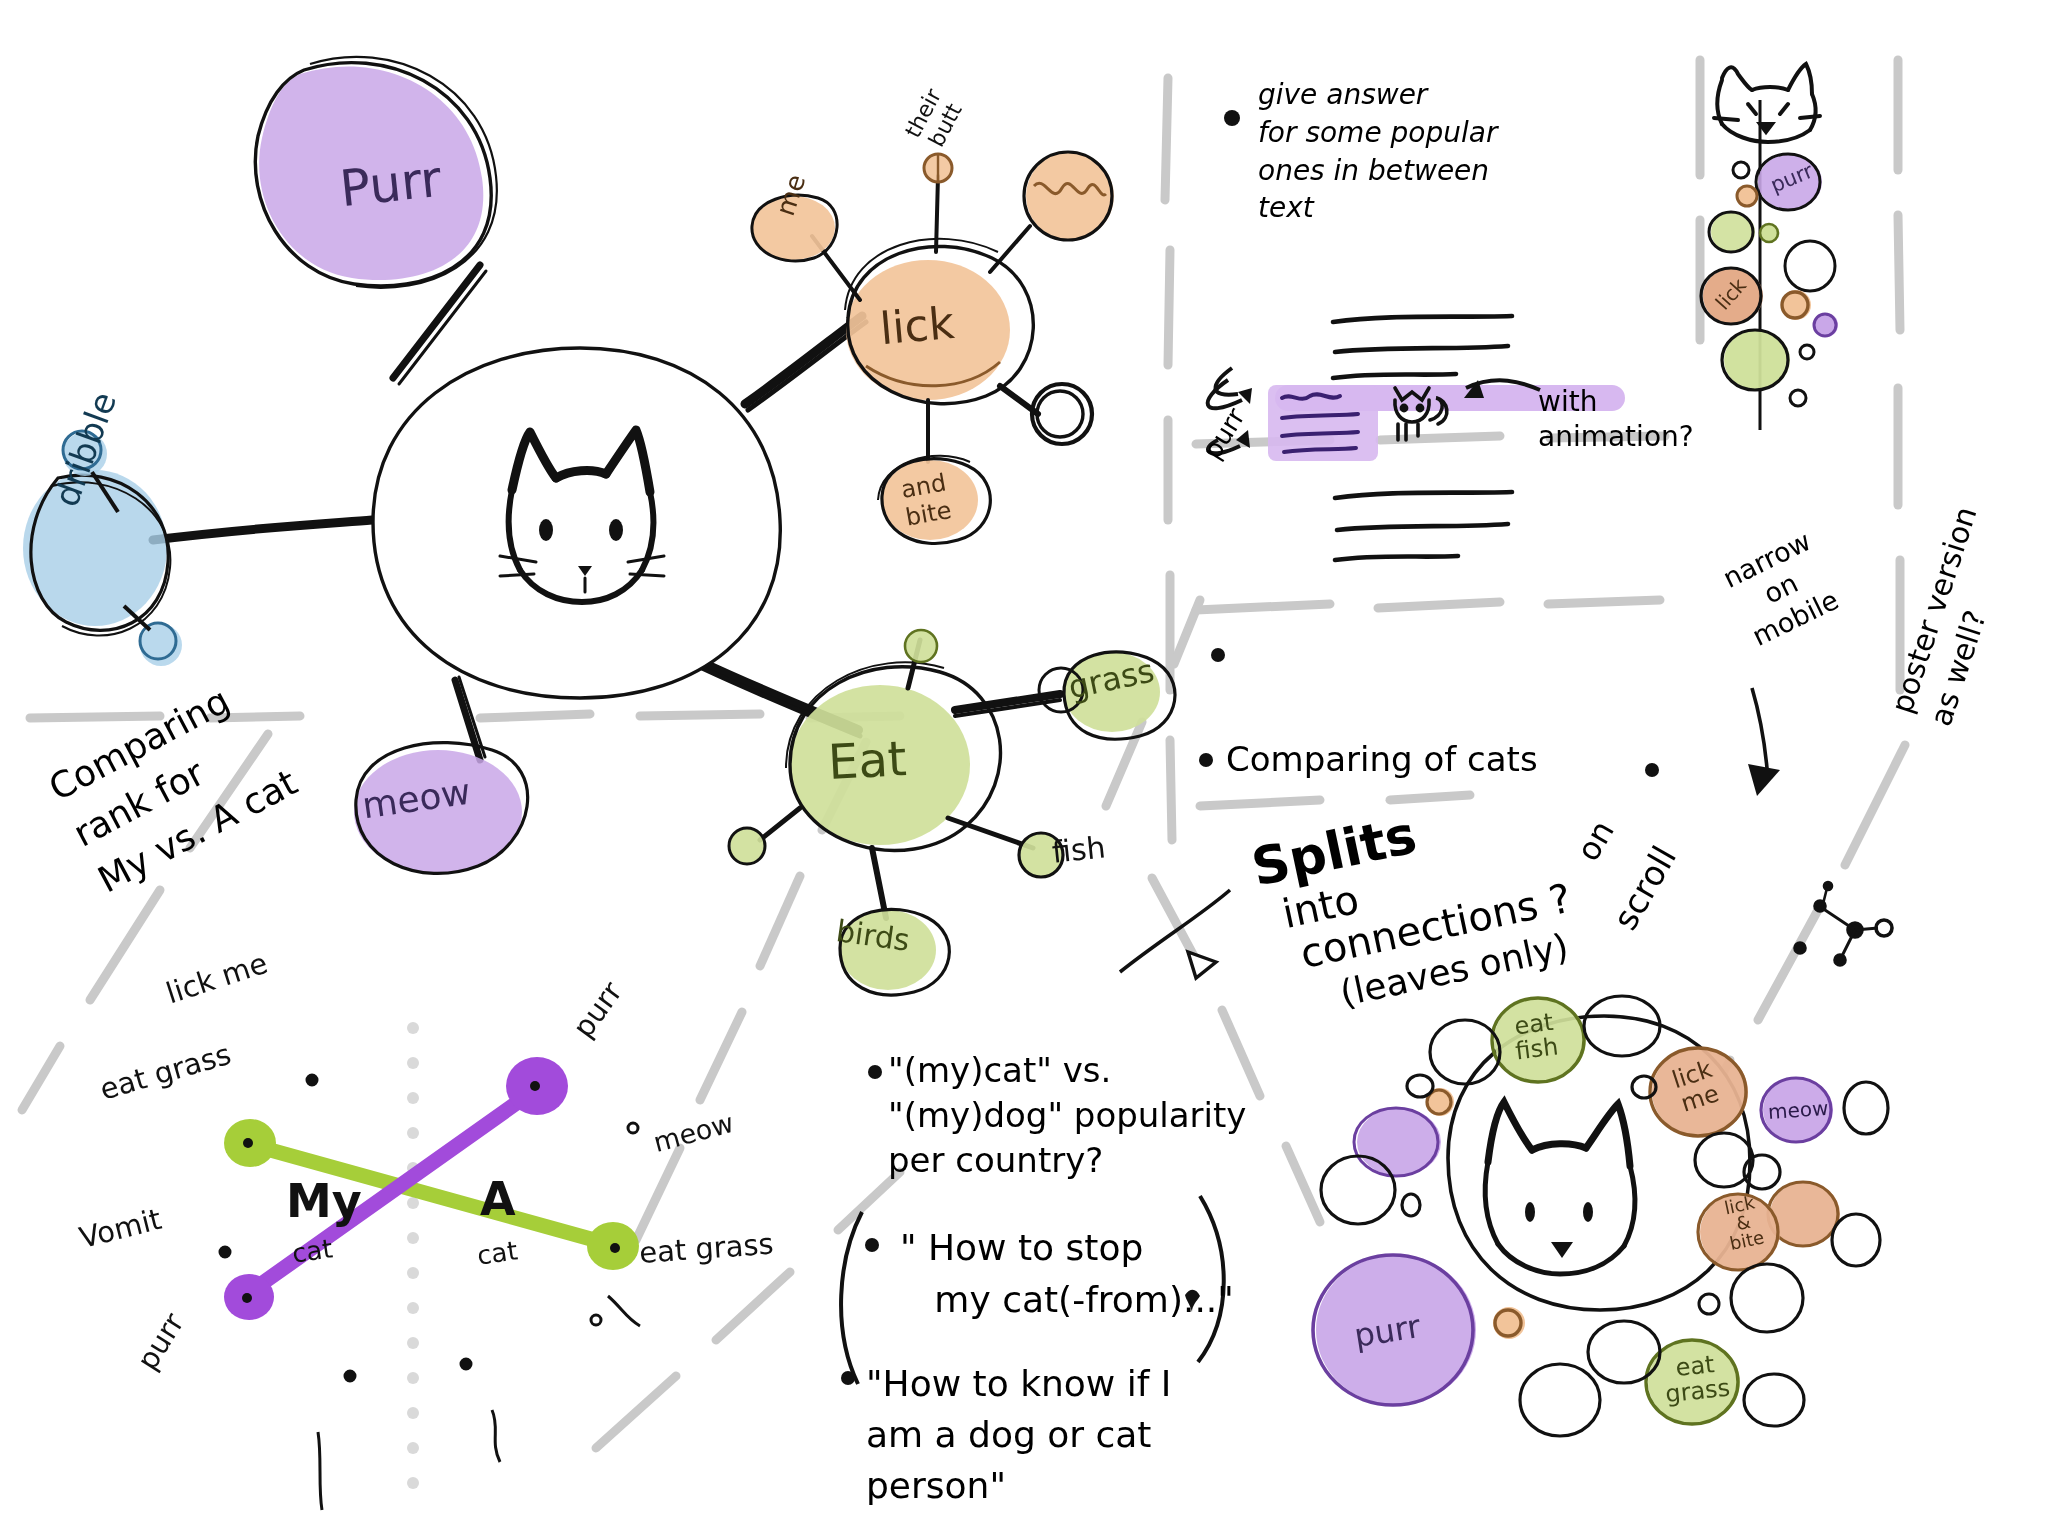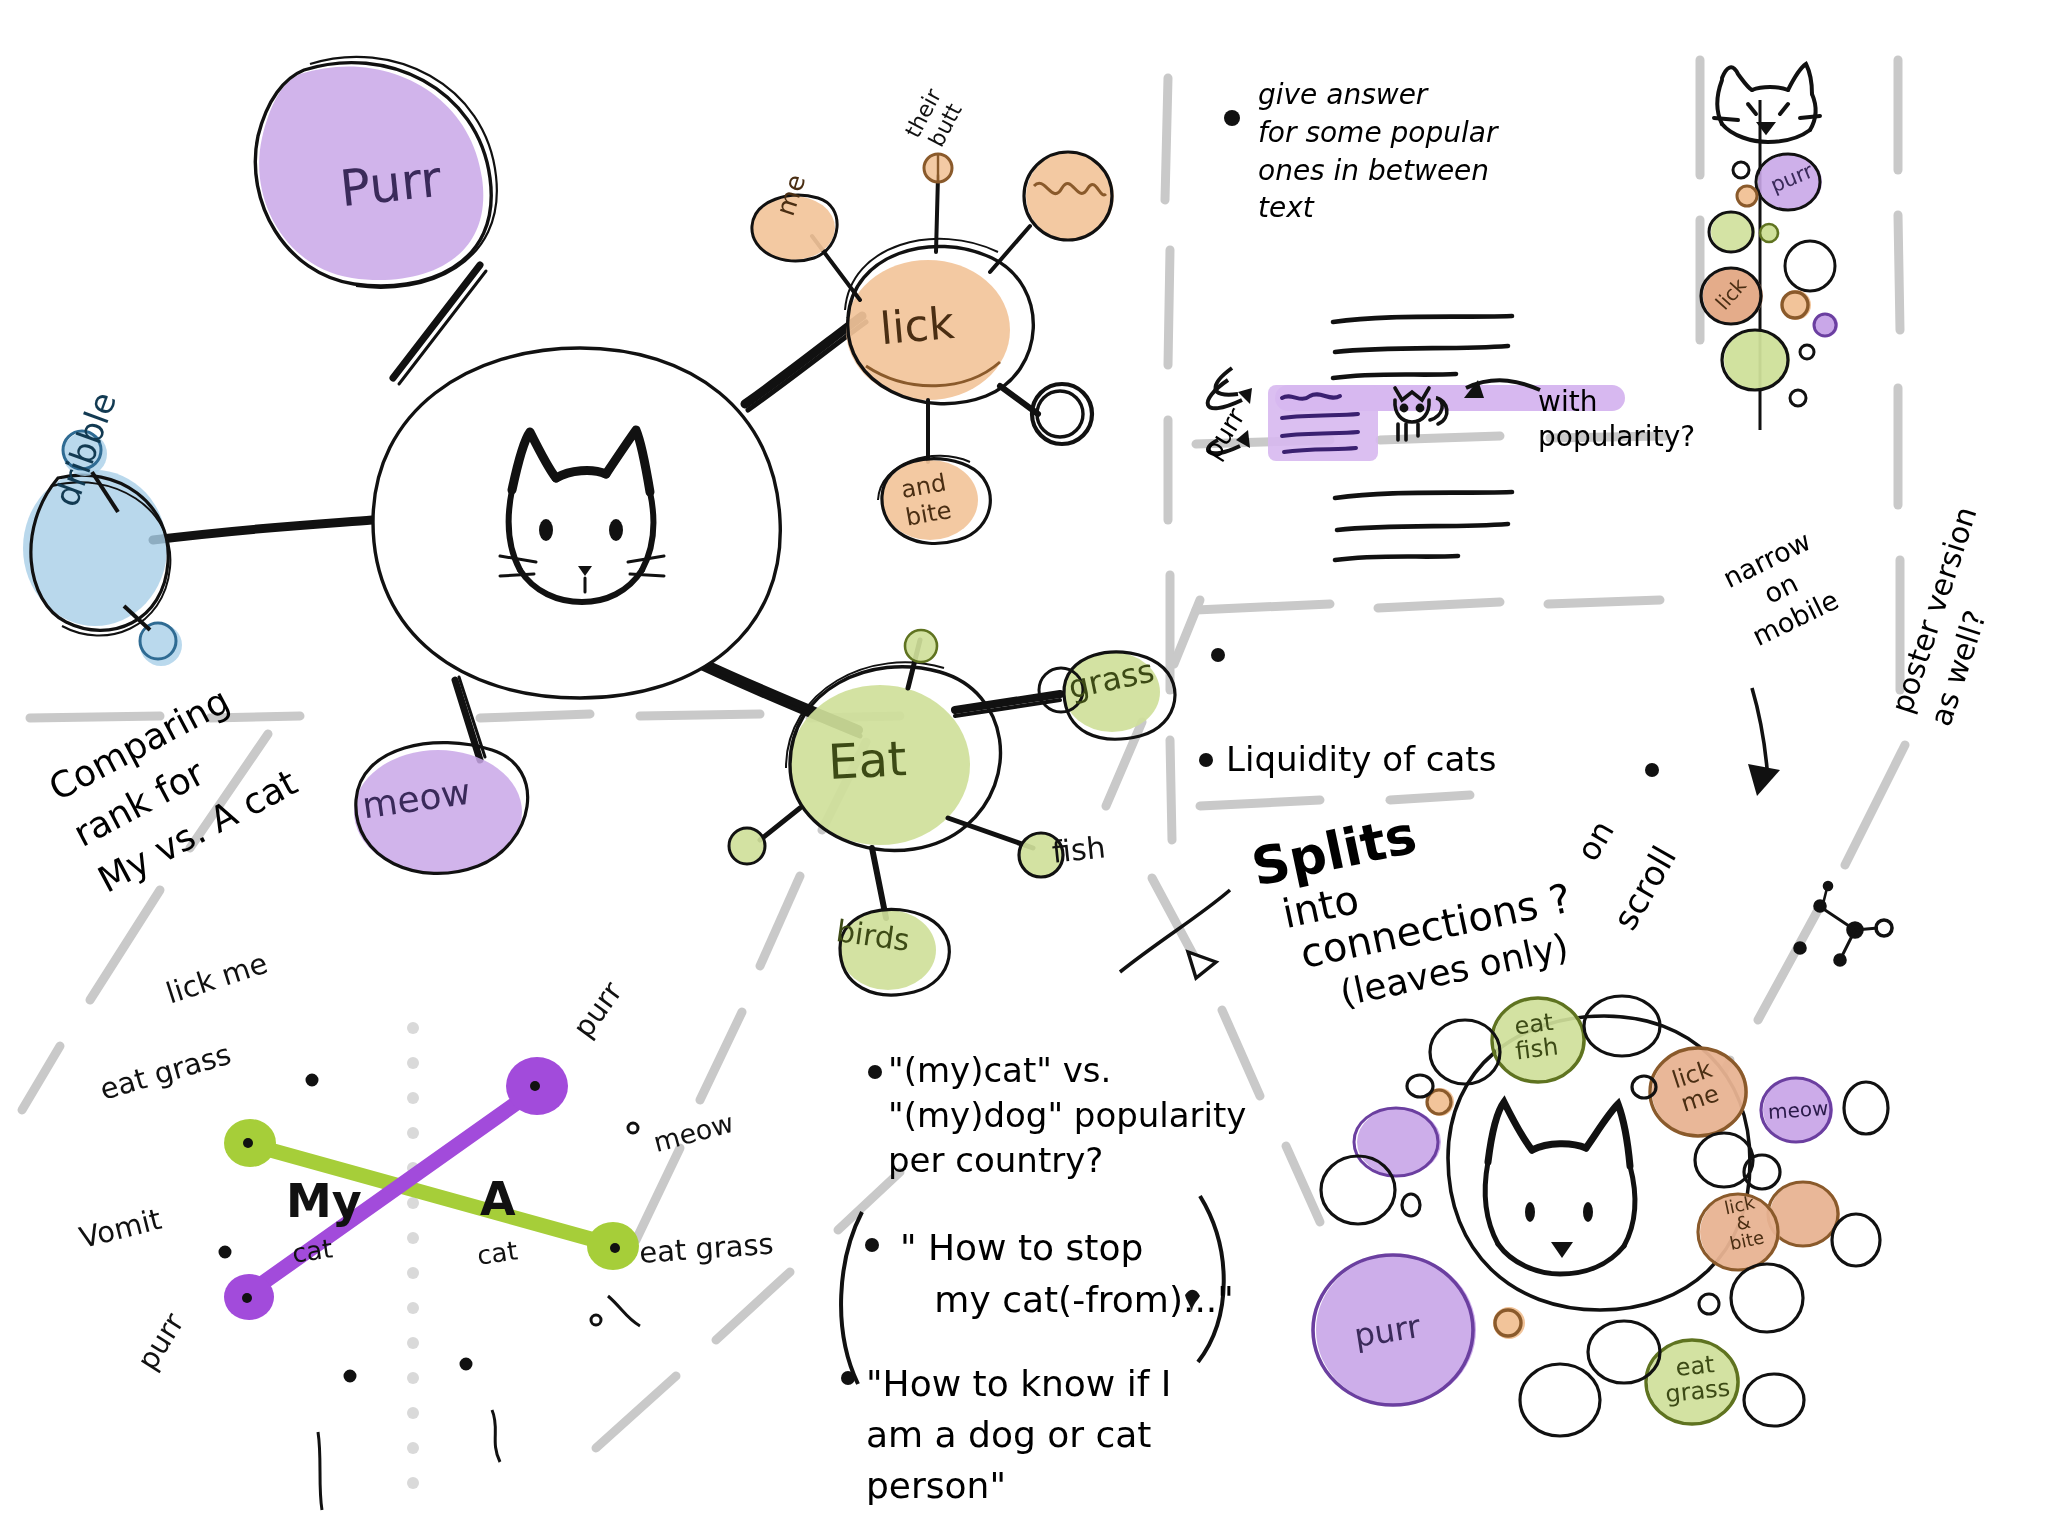--- a/index.html
+++ b/index.html
@@ -265,28 +265,28 @@
     <path d="M1466 388 C 1496 374, 1522 382, 1540 390" fill="none" stroke="#111" stroke-width="4"></path>
     <path d="M1464 398 L1478 380 L1484 398 Z" fill="#111"></path>
   </svg>
 
   <div class="note" style="left:1258px;top:76px;font-size:28px;line-height:1.35;font-style:italic;">give answer
 for some popular
 ones in between
 text</div>
   <div class="note" style="left:1196px;top:448px;font-size:26px;transform:rotate(-58deg);transform-origin:left top;">purr</div>
   <div class="note" style="left:1538px;top:384px;font-size:28px;line-height:1.25;">with
-popularity?</div>
+animation?</div>
 
   <svg class="layer">
     <circle cx="1218" cy="655" r="7" fill="#111"></circle>
     <circle cx="1206" cy="760" r="7" fill="#111"></circle>
     <circle cx="1652" cy="770" r="7" fill="#111"></circle>
   </svg>
-  <div class="note" style="left:1226px;top:738px;font-size:34px;">Liquidity of cats</div>
+  <div class="note" style="left:1226px;top:738px;font-size:34px;">Comparing of cats</div>
 
   <svg class="layer">
     <path d="M1760 100 L1760 430" stroke="#111" stroke-width="3" fill="none"></path>
 
     <g stroke="#111" fill="none" stroke-width="4" stroke-linecap="round">
       <path d="M1722 78 C 1726 68, 1732 62, 1738 74 C 1744 82, 1748 88, 1752 90"></path>
       <path d="M1752 90 C 1762 86, 1778 86, 1788 90"></path>
       <path d="M1788 90 C 1792 82, 1800 68, 1806 64 C 1810 72, 1812 84, 1812 94"></path>
       <path d="M1722 80 C 1716 96, 1716 112, 1722 124"></path>
       <path d="M1812 94 C 1818 108, 1816 120, 1810 130"></path>

